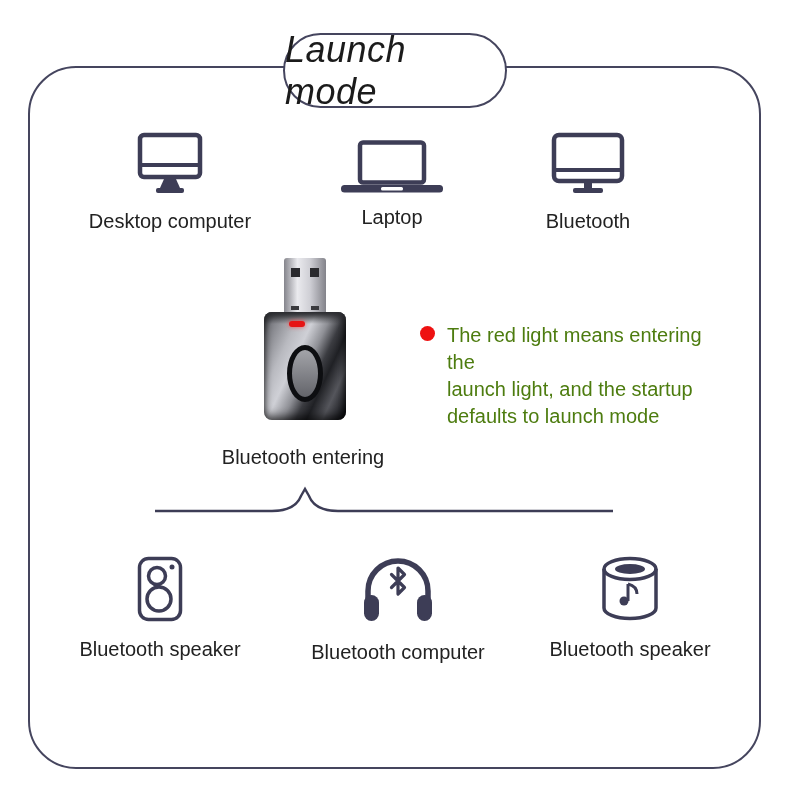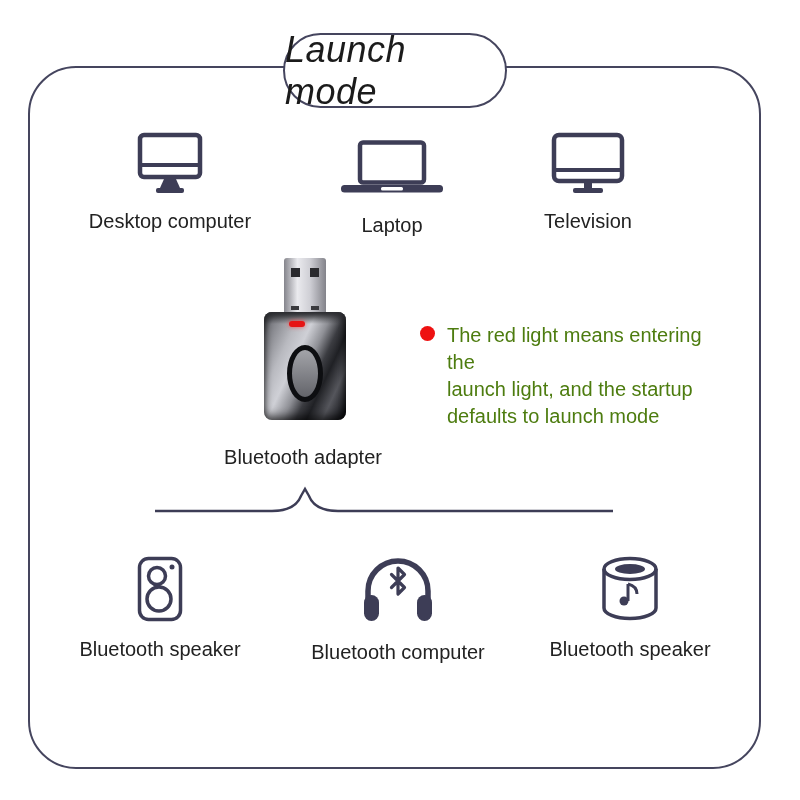--- a/index.html
+++ b/index.html
@@ -11,21 +11,21 @@
         border:2.5px solid #45455e;border-radius:40px;background:#ffffff;z-index:3;
         display:flex;align-items:center;justify-content:center;font-style:italic;}
   .pill-text{font-size:36px;color:#1b1b1b;letter-spacing:0.5px;}
   .device{position:absolute;text-align:center;z-index:2;}
   .device .icon{color:#3d3d56;display:inline-block;}
   .device-label{font-size:20px;color:#222222;margin-top:12px;white-space:nowrap;}
   
   .dev-desktop{left:80px;top:132px;width:180px;}
   .dev-laptop{left:312px;top:140px;width:160px;}
   .dev-tv{left:508px;top:132px;width:160px;}
-  .dev-laptop .device-label{margin-top:16px;}
+  .dev-laptop .device-label{margin-top:8px;}
   
   .dev-spk1{left:70px;top:556px;width:180px;}
   .dev-headset{left:310px;top:553px;width:176px;}
   .dev-spk2{left:540px;top:556px;width:180px;}
   .dev-headset .device-label{margin-top:14px;}
   
   .adapter{position:absolute;left:264px;top:258px;width:82px;height:162px;z-index:2;}
   .plug{position:absolute;left:50%;transform:translateX(-50%);top:0;width:42px;height:58px;
         border-radius:3px 3px 0 0;
         background:linear-gradient(90deg,#85858c,#eaeaee 32%,#cfcfd5 62%,#83838a);}
@@ -90,21 +90,21 @@
 
   <div class="device dev-tv">
     <span class="icon">
       <svg width="74" height="62" viewBox="0 0 74 62" fill="none" stroke="currentColor">
         <rect x="3" y="3" width="68" height="46" rx="5" stroke-width="4.5"></rect>
         <line x1="4" y1="38" x2="70" y2="38" stroke-width="4"></line>
         <rect x="33" y="49" width="8" height="8" fill="currentColor" stroke="none"></rect>
         <rect x="22" y="56" width="30" height="5" rx="2" fill="currentColor" stroke="none"></rect>
       </svg>
     </span>
-    <div class="device-label">Television</div>
+    <div class="device-label">Bluetooth</div>
   </div>
 
   <div class="adapter">
     <div class="plug">
       <div class="plug-hole h1"></div>
       <div class="plug-hole h2"></div>
       <div class="plug-contact c1"></div>
       <div class="plug-contact c2"></div>
     </div>
     <div class="adapter-body">
@@ -115,21 +115,21 @@
 
   <div class="note">
     <span class="note-bullet"></span>
     <div class="note-lines">
       <div>The red light means entering the</div>
       <div>launch light, and the startup</div>
       <div>defaults to launch mode</div>
     </div>
   </div>
 
-  <div class="adapter-caption">Bluetooth adapter</div>
+  <div class="adapter-caption">Bluetooth entering</div>
 
   <svg class="brace" width="470" height="32" viewBox="0 0 470 32" fill="none" stroke="currentColor">
     <path d="M5 28 H122 Q145 28 151 13 L155 6 L159 13 Q165 28 188 28 H463" stroke-width="2.4"></path>
   </svg>
 
   <div class="device dev-spk1">
     <span class="icon">
       <svg width="46" height="66" viewBox="0 0 46 66" fill="none" stroke="currentColor">
         <rect x="2.5" y="2.5" width="41" height="61" rx="9" stroke-width="3.5"></rect>
         <circle cx="20" cy="20" r="8.5" stroke-width="3.5"></circle>

